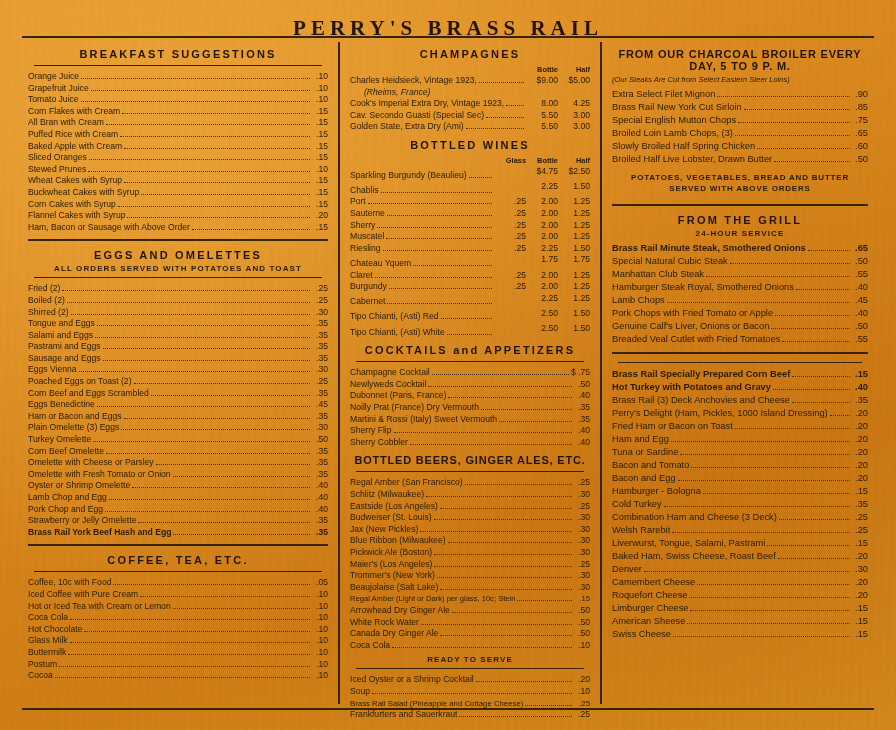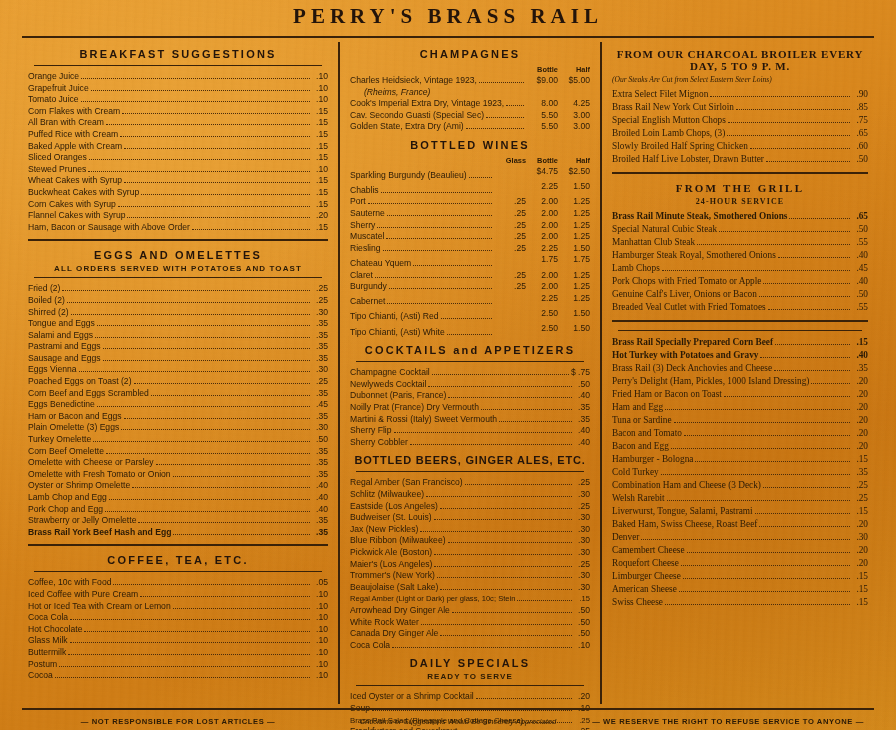--- a/index.html
+++ b/index.html
@@ -27,21 +27,21 @@
     position: absolute;
     inset: 0;
     pointer-events: none;
     opacity: .20;
     background:
       repeating-linear-gradient(92deg, rgba(120,60,0,0.10) 0px, rgba(120,60,0,0) 3px, rgba(255,220,150,0.08) 6px, rgba(120,60,0,0) 9px),
       repeating-linear-gradient(4deg, rgba(90,45,0,0.07) 0px, rgba(90,45,0,0) 5px);
   }
   .title-bar {
     position: absolute;
-    top: 4px; left: 0; right: 0;
+    top: 16px; left: 0; right: 0;
     text-align: center;
   }
   .title {
     font-family: "Liberation Serif", serif;
     font-weight: bold;
     font-size: 21px;
     letter-spacing: 5px;
     color: #23140a;
   }
   .hr-top {
@@ -54,21 +54,21 @@
     top: 42px; left: 18px; right: 18px; bottom: 26px;
     display: flex;
     gap: 0;
   }
   .col {
     position: relative;
     padding: 0 10px;
   }
   .col-1 { width: 300px; }
   .col-2 { width: 240px; border-left: 2px solid #3a2208; border-right: 2px solid #3a2208; }
-  .col-3 { flex: 1; font-family: Liberation Serif, serif; }
+  .col-3 { flex: 1; }
 
   .block { margin-bottom: 6px; }
   .block.bordered {
     border-bottom: 2px solid #3a2208;
     padding-bottom: 6px;
     margin-bottom: 8px;
   }
   .sec-title {
     text-align: center;
     font-weight: bold;
@@ -719,21 +719,20 @@
             </li>
           <li>
               <span class="nm">Coca Cola</span>
               <span class="dots"></span>
               <span class="pr">.10</span>
             </li>
         </ul>
       </div>
 
       <div class="block">
-        <div class="sec-title">DAILY SPECIALS</div>
         <div class="sec-sub">READY TO SERVE</div>
         <div class="rule-under"></div>
         <ul class="items">
           <li>
               <span class="nm">Iced Oyster or a Shrimp Cocktail</span>
               <span class="dots"></span>
               <span class="pr">.20</span>
             </li>
           <li>
               <span class="nm">Soup</span>
@@ -785,20 +784,24 @@
               <span class="nm">Slowly Broiled Half Spring Chicken</span>
               <span class="dots"></span>
               <span class="pr">.60</span>
             </li>
           <li style="font-size:9.3px;line-height:13px">
               <span class="nm">Broiled Half Live Lobster, Drawn Butter</span>
               <span class="dots"></span>
               <span class="pr">.50</span>
             </li>
         </ul>
+        <div class="center-bold">
+          <div>POTATOES, VEGETABLES, BREAD AND BUTTER</div>
+          <div>SERVED WITH ABOVE ORDERS</div>
+        </div>
       </div>
 
       <div class="block bordered">
         <div class="sec-title">FROM THE GRILL</div>
         <div class="sec-sub">24-HOUR SERVICE</div>
         <ul class="items">
           <li class="bold" style="font-size:9.3px;line-height:13px">
               <span class="nm">Brass Rail Minute Steak, Smothered Onions</span>
               <span class="dots"></span>
               <span class="pr">.65</span>
@@ -948,18 +951,13 @@
               <span class="nm">Swiss Cheese</span>
               <span class="dots"></span>
               <span class="pr">.15</span>
             </li>
         </ul>
       </div>
     </div>
   </div>
 
   <div class="hr-bottom"></div>
-  <div class="footer">
-    <div class="f1">— NOT RESPONSIBLE FOR LOST ARTICLES —</div>
-    <div class="f2">Criticisms or Suggestions Would Be Sincerely Appreciated</div>
-    <div class="f3">— WE RESERVE THE RIGHT TO REFUSE SERVICE TO ANYONE —</div>
-  </div>
 </div>
 
 </body></html>

